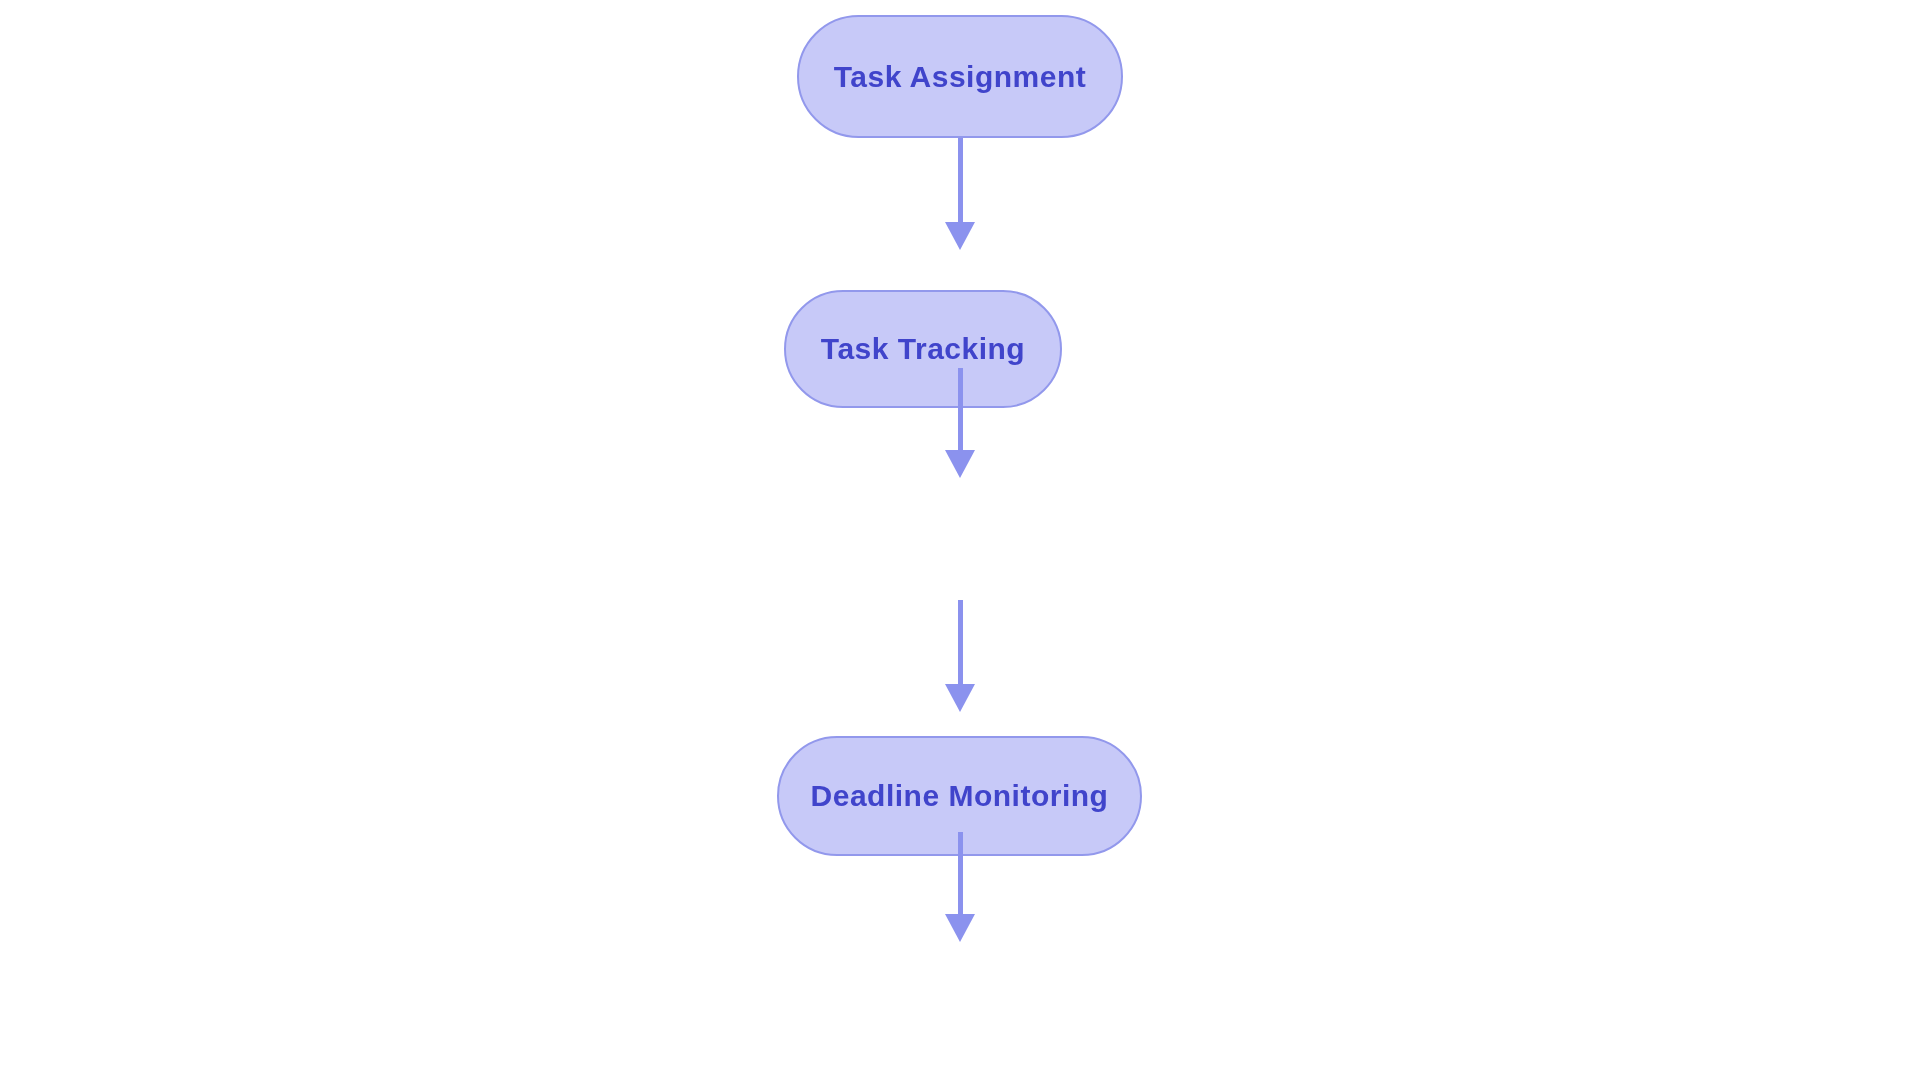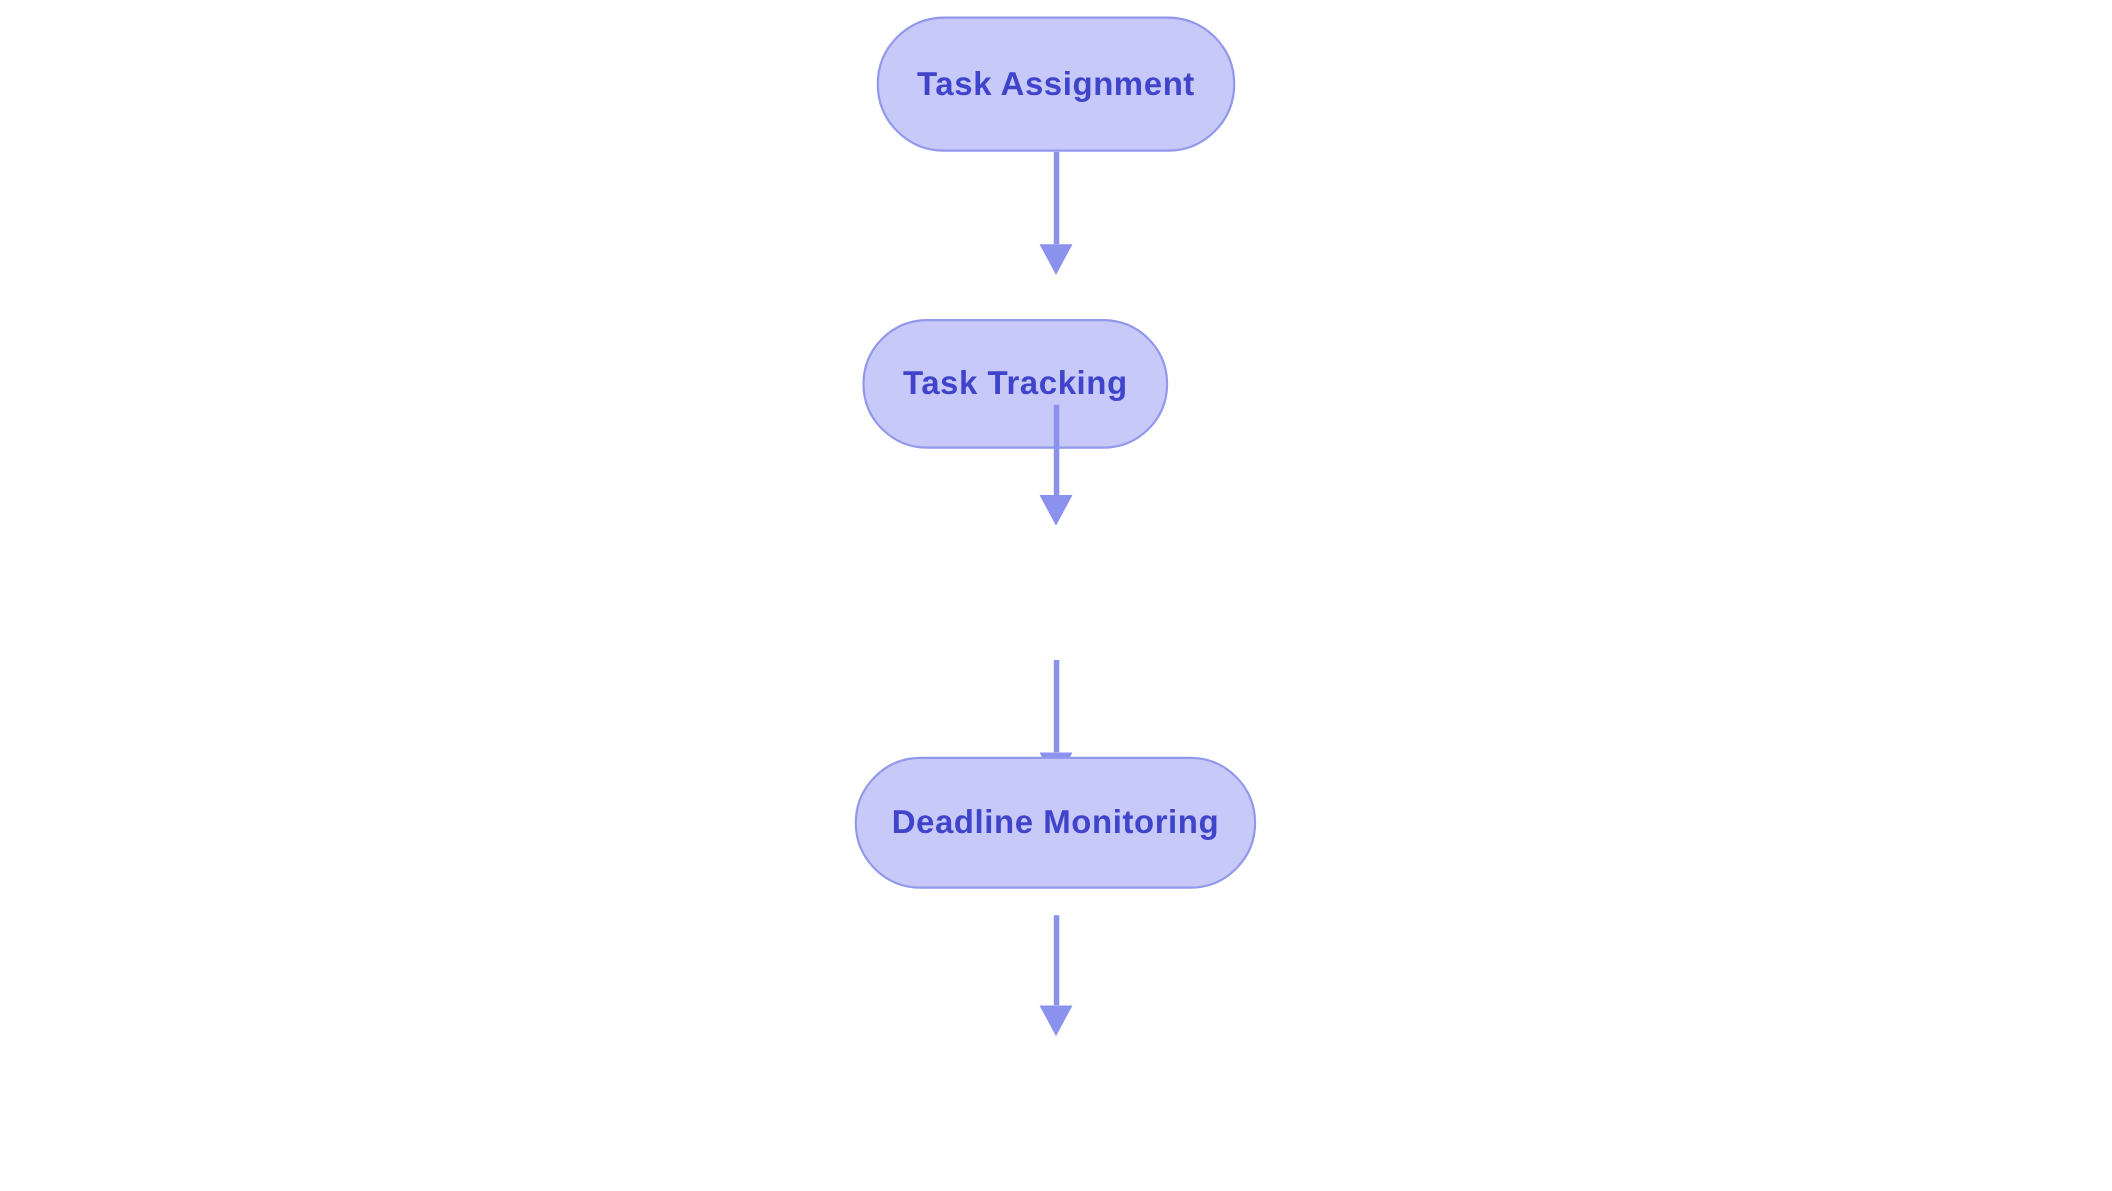--- a/index.html
+++ b/index.html
@@ -32,21 +32,21 @@
     border-radius: 62px;
     color: var(--node-text);
     font-size: 30px;
     letter-spacing: 0.5px;
     text-align: center;
     white-space: nowrap;
   }
   .node-1 { left: 797px; top:  15px; width: 326px; height: 123px; }
   .node-2 { left: 784px; top: 250px; width: 278px; height: 118px; margin-top: 40px; }
   .node-3 { left: 762px; top: 478px; width: 393px; height: 122px; }
-  .node-4 { left: 777px; top: 688px; width: 365px; height: 120px; }
+  .node-4 { left: 777px; top: 736px; width: 365px; height: 120px; }
   .node-5 { left: 762px; top: 942px; width: 396px; height: 120px; }
 
   .arrow {
     position: absolute;
     width: 30px;
     display: flex;
     flex-direction: column;
     align-items: center;
   }
   .arrow-1 { left: 945px; top: 138px; height: 112px; }

